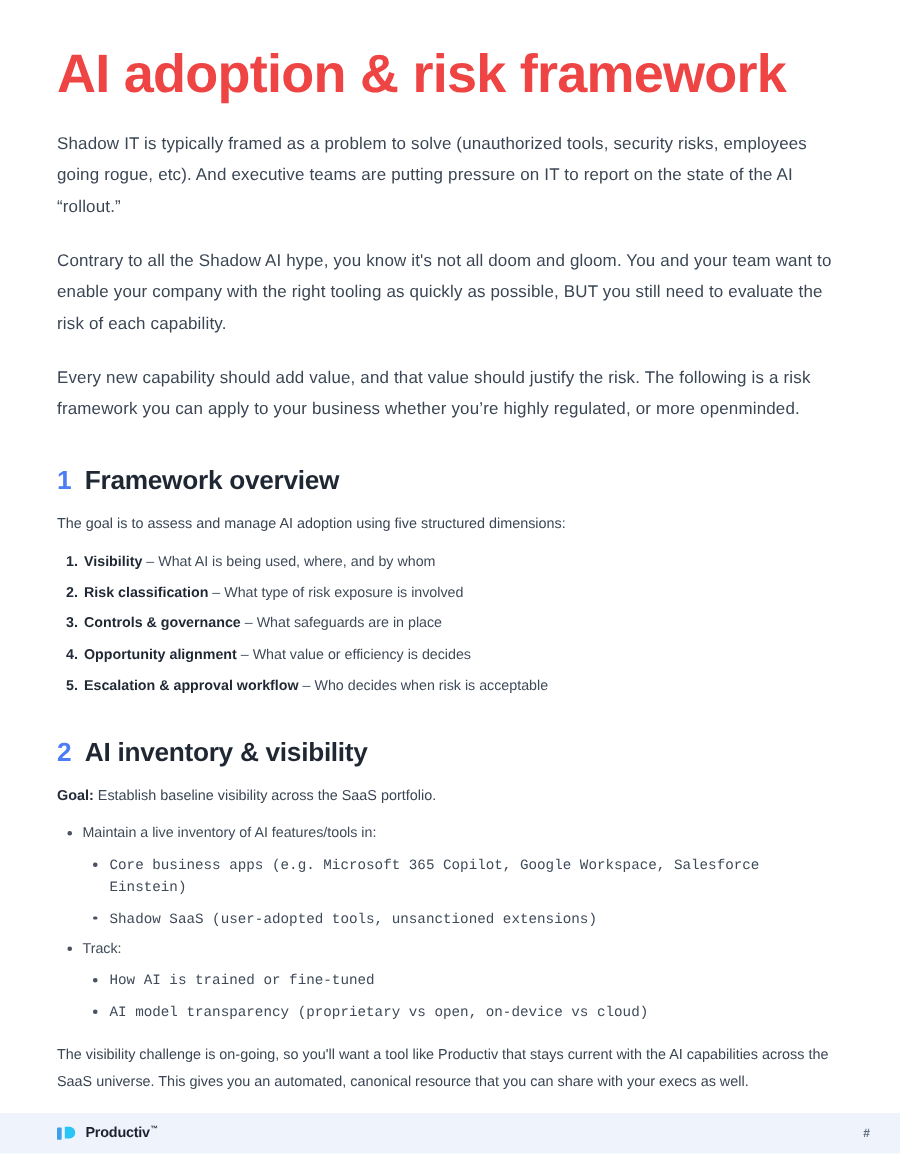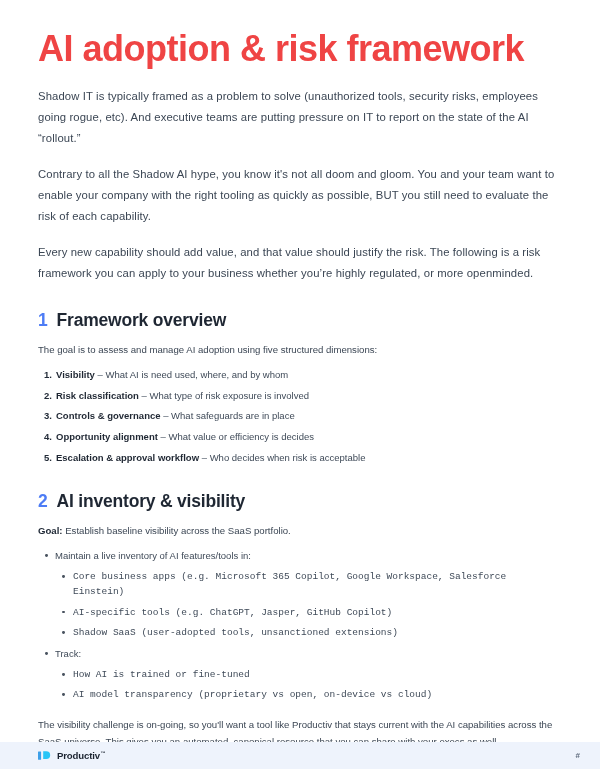--- a/index.html
+++ b/index.html
@@ -213,21 +213,21 @@
       <span class="secnum">1</span>
       <span>Framework overview</span>
     </h2>
     <p class="lead">The goal is to assess and manage AI adoption using five structured dimensions:</p>
 
     <ol class="numlist">
       <li>
         <span class="idx">1.</span>
         <span class="term">Visibility</span>
         <span class="dash">–</span>
-        <span>What AI is need used, where, and by whom</span>
+        <span>What AI is being used, where, and by whom</span>
       </li>
       <li>
         <span class="idx">2.</span>
         <span class="term">Risk classification</span>
         <span class="dash">–</span>
         <span>What type of risk exposure is involved</span>
       </li>
       <li>
         <span class="idx">3.</span>
         <span class="term">Controls &amp; governance</span>
@@ -252,21 +252,20 @@
       <span class="secnum">2</span>
       <span>AI inventory &amp; visibility</span>
     </h2>
     <p class="lead"><b>Goal:</b><span> Establish baseline visibility across the SaaS portfolio.</span></p>
 
     <ul class="blist">
       <li>
         <span>Maintain a live inventory of AI features/tools in:</span>
         <ul class="sublist">
           <li>Core business apps (e.g. Microsoft 365 Copilot, Google Workspace, Salesforce Einstein)</li>
-          <li>AI-specific tools (e.g. ChatGPT, Jasper, GitHub Copilot)</li>
           <li>Shadow SaaS (user-adopted tools, unsanctioned extensions)</li>
         </ul>
       </li>
       <li>
         <span>Track:</span>
         <ul class="sublist">
           <li>How AI is trained or fine-tuned</li>
           <li>AI model transparency (proprietary vs open, on-device vs cloud)</li>
         </ul>
       </li>

